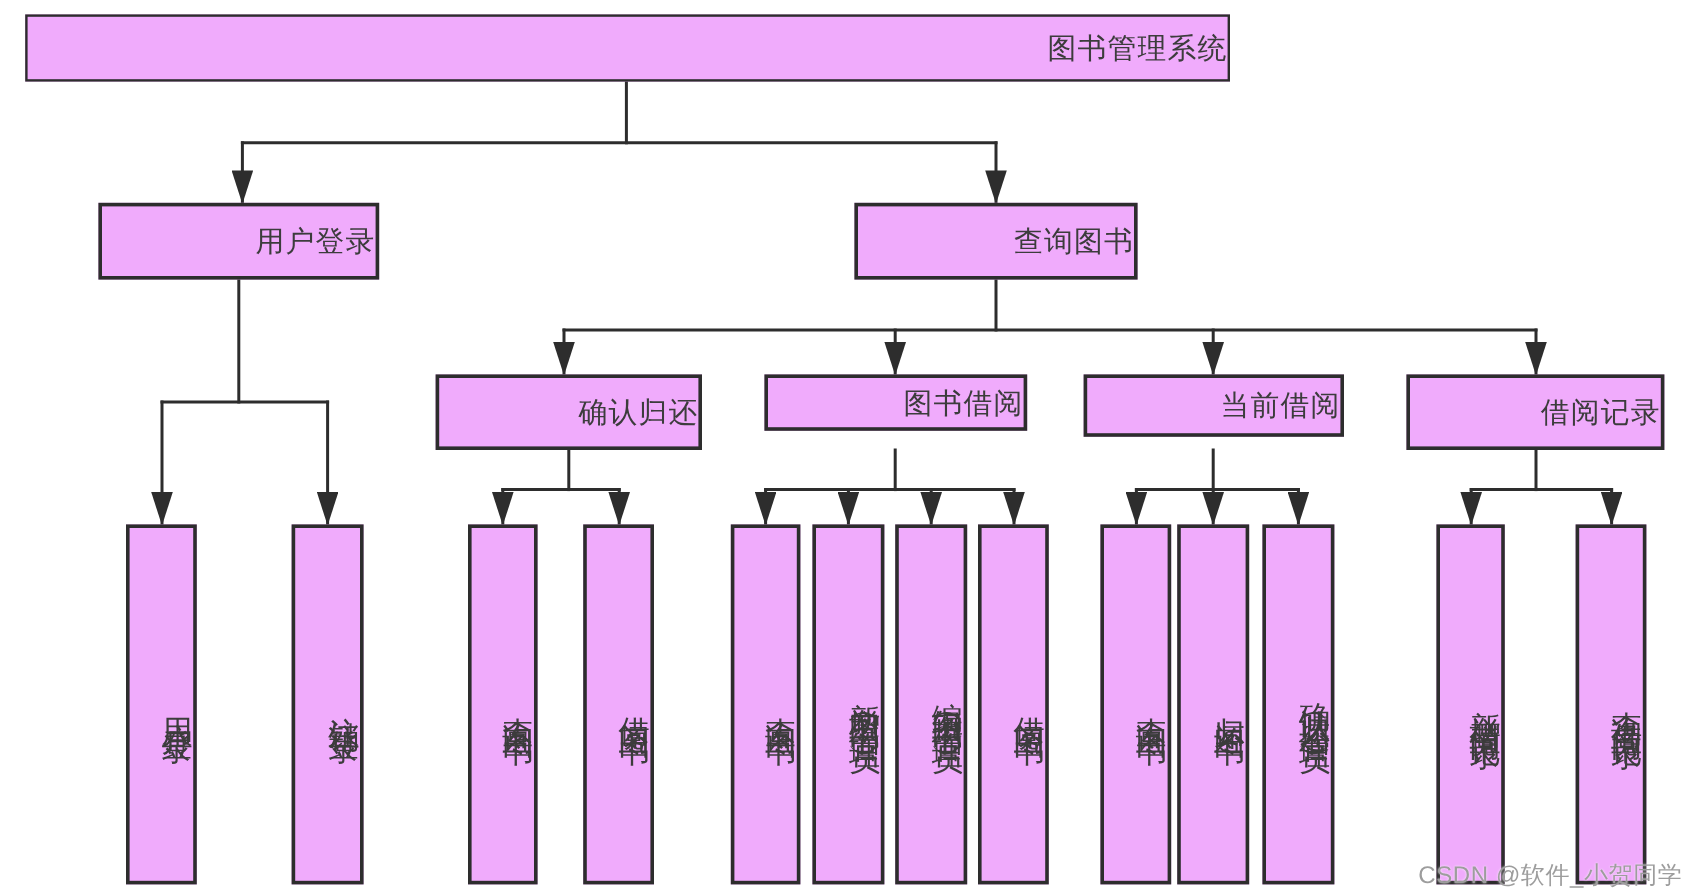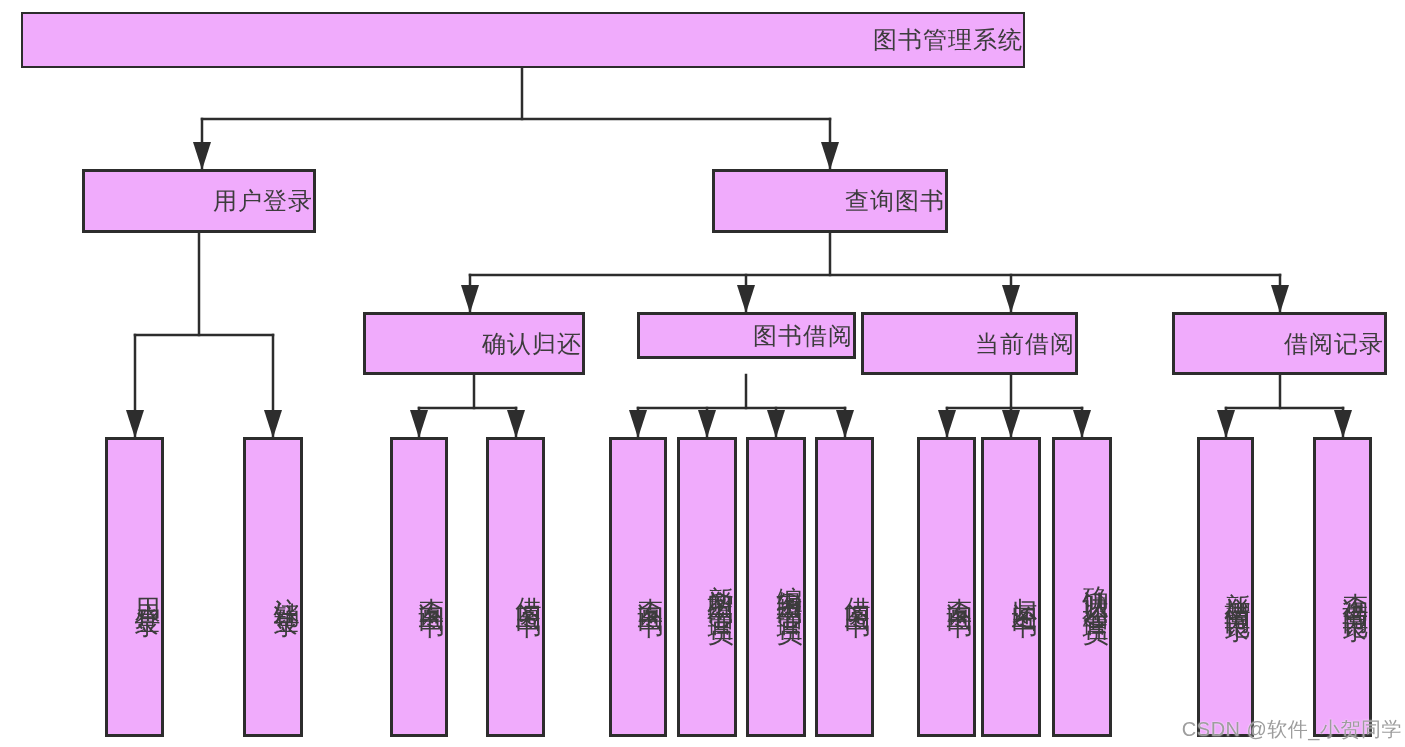--- a/index.html
+++ b/index.html
@@ -107,21 +107,21 @@
   <div class="box" style="left:712px; top:169px; width:236px; height:64px;">
     <span class="hlabel">查询图书</span>
   </div>
 
   <div class="box" style="left:363px; top:312px; width:222px; height:63px;">
     <span class="hlabel">确认归还</span>
   </div>
   <div class="box" style="left:637px; top:312px; width:219px; height:47px;">
     <span class="hlabel">图书借阅</span>
   </div>
-  <div class="box" style="left:861px; top:312px; width:217px; height:63px;">
+  <div class="box" style="left:903px; top:312px; width:217px; height:52px;">
     <span class="hlabel">当前借阅</span>
   </div>
   <div class="box" style="left:1172px; top:312px; width:215px; height:63px;">
     <span class="hlabel">借阅记录</span>
   </div>
 
   <div class="box leaf" style="left:105px; width:59px;">
     <span class="vlabel">用户登录</span>
   </div>
   <div class="box leaf" style="left:243px; width:60px;">

